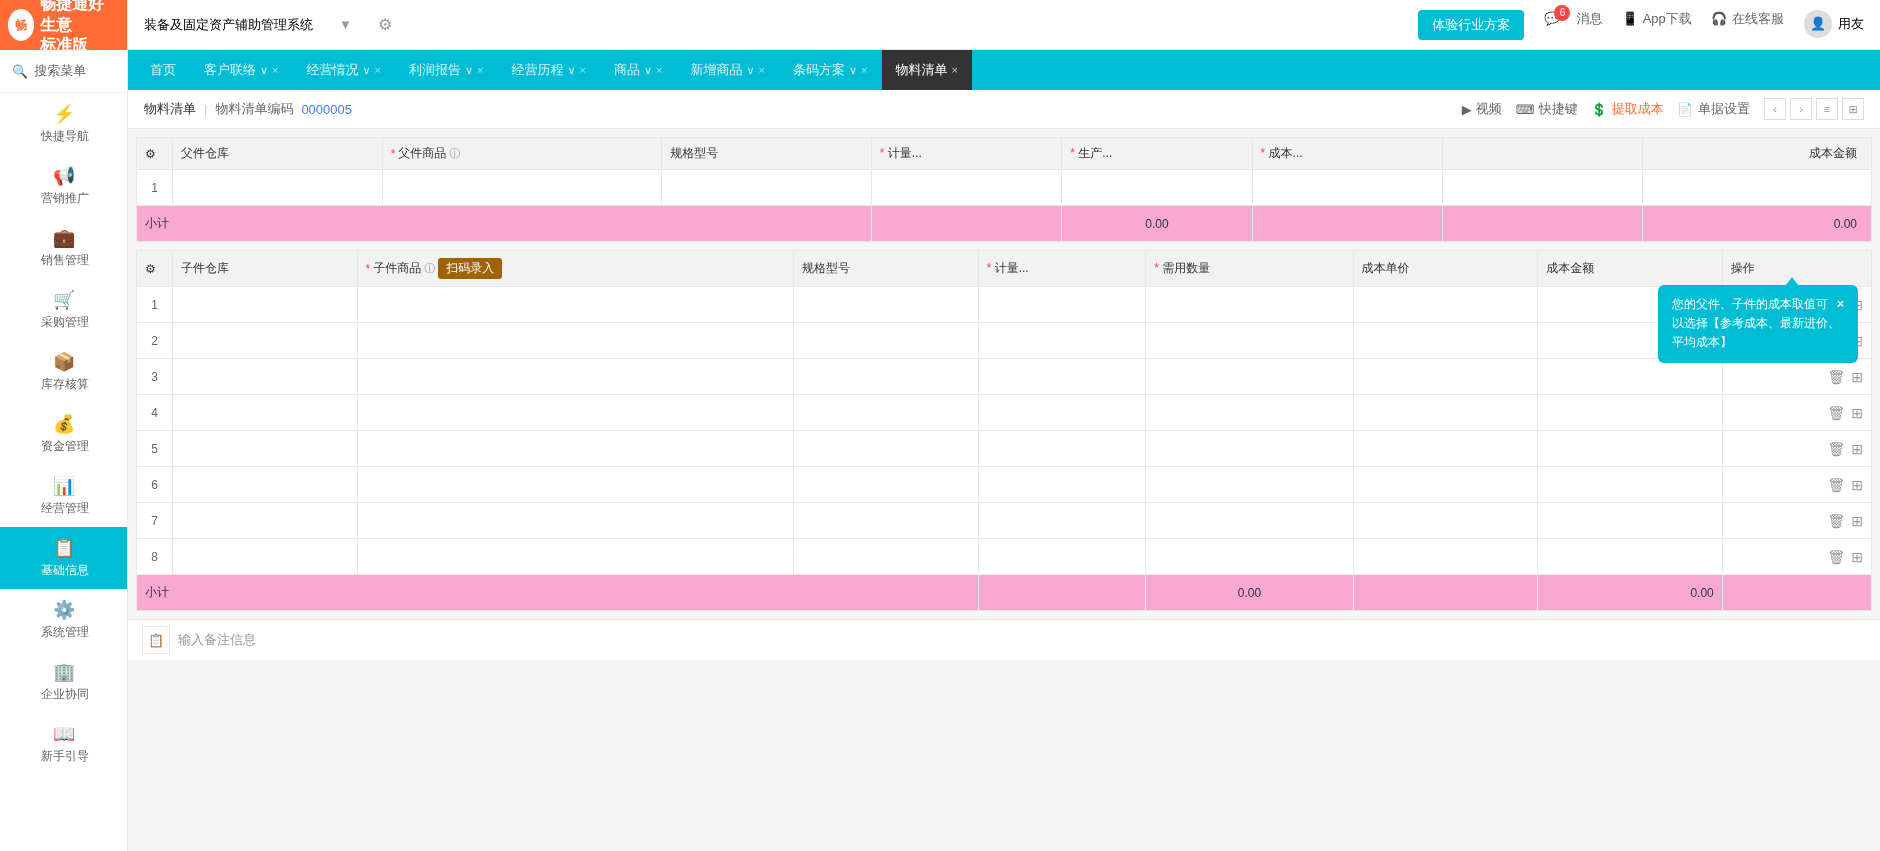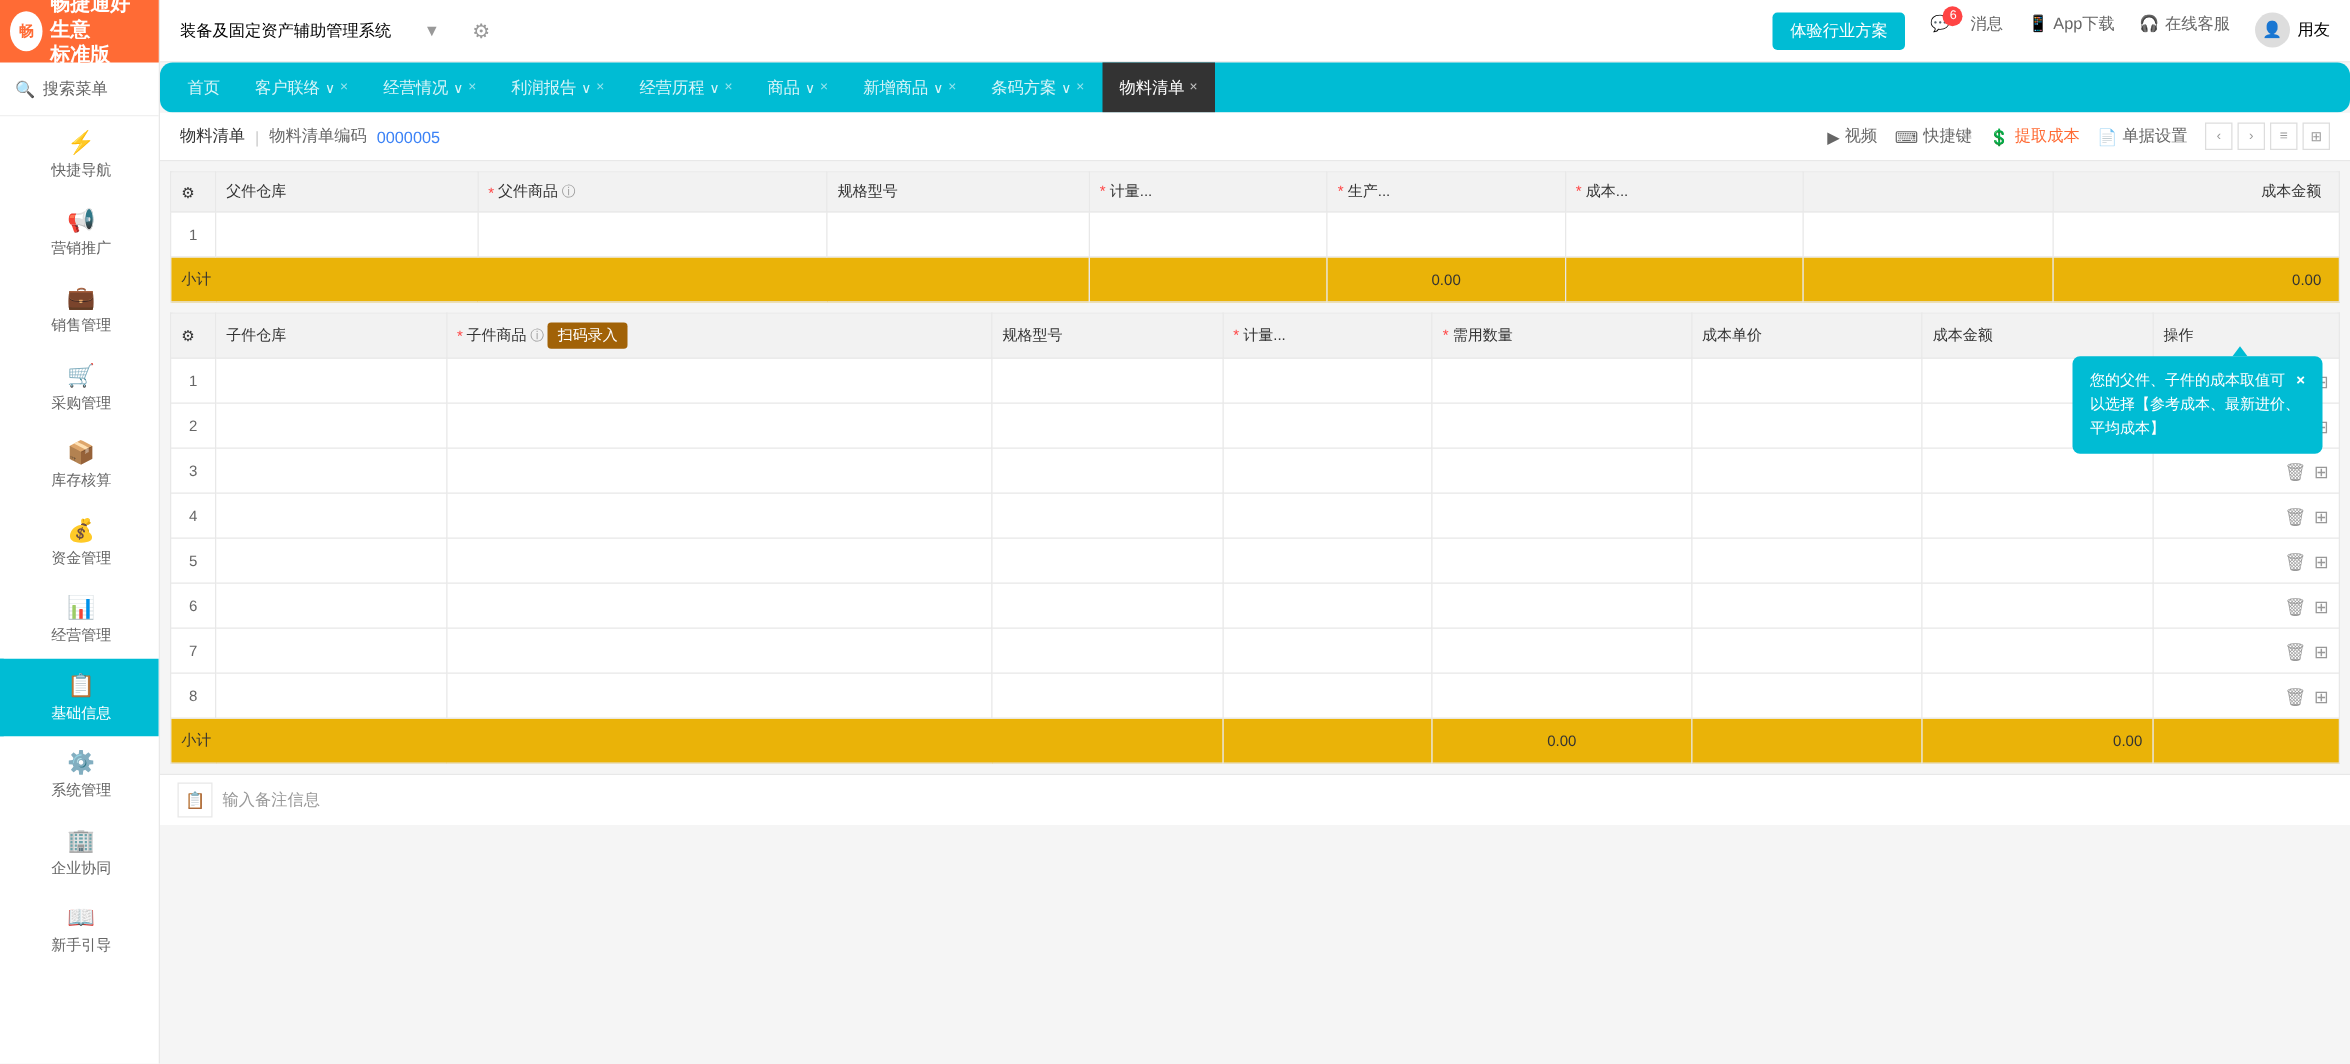--- a/index.html
+++ b/index.html
@@ -136,21 +136,20 @@
       justify-content: center;
     }
 
     
     .nav-tabs {
       background: #00bcd4;
       display: flex;
       align-items: center;
       height: 40px;
       padding: 0 8px;
-      border-radius: 10px;
     }
     .nav-tab {
       color: rgba(255,255,255,0.85);
       padding: 0 14px;
       height: 40px;
       display: flex;
       align-items: center;
       cursor: pointer;
       font-size: 13px;
       white-space: nowrap;
@@ -236,21 +235,21 @@
       font-weight: normal;
       white-space: nowrap;
     }
     .data-table td {
       border: 1px solid #e8e8e8;
       padding: 7px 8px;
       color: #333;
       height: 36px;
     }
     .data-table .subtotal-row td {
-      background: #eab308;
+      background: #f9a8d4;
       color: #333;
     }
     .data-table .num-col { color: #666; text-align: center; }
     .col-settings { text-align: center; width: 36px; }
     .subtotal-label { color: #666; }
     .subtotal-val { text-align: center; font-weight: 500; }
 
     .scan-btn {
       background: #a16207;
       color: #fff;

